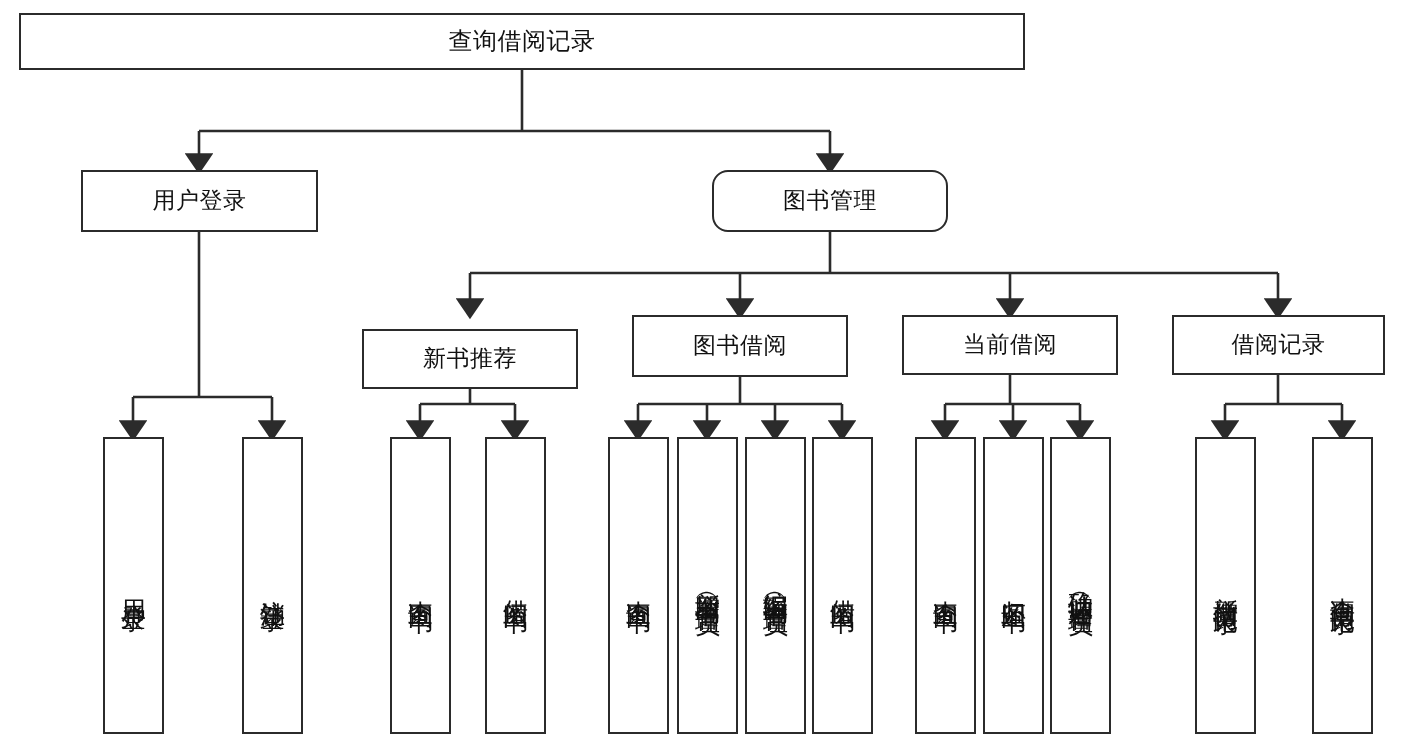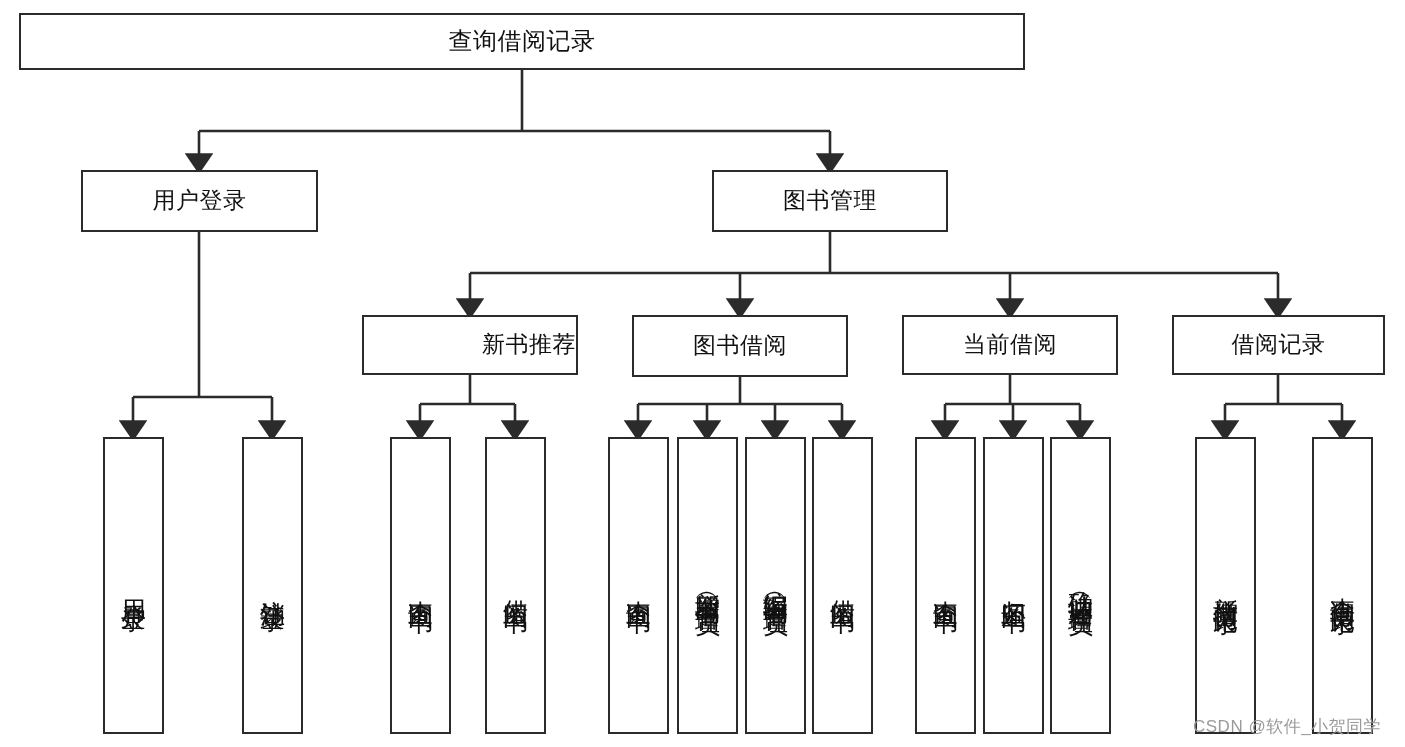--- a/index.html
+++ b/index.html
@@ -128,25 +128,25 @@
     </g>
   </svg>
 
   <div class="node horiz root" style="left:19px; top:13px; width:1006px; height:57px;">
     <span class="label">查询借阅记录</span>
   </div>
 
   <div class="node horiz" style="left:81px; top:170px; width:237px; height:62px;">
     <span class="label">用户登录</span>
   </div>
-  <div class="node horiz" style="left:712px; top:170px; width:236px; height:62px;">
+  <div class="node horiz" style="left:712px; top:170px; width:236px; height:62px;border-radius:16px;">
     <span class="label">图书管理</span>
   </div>
 
-  <div class="node horiz" style="left:362px; top:315px; width:216px; height:60px;justify-content:flex-end;">
+  <div class="node horiz" style="left:362px; top:329px; width:216px; height:60px;">
     <span class="label">新书推荐</span>
   </div>
   <div class="node horiz" style="left:632px; top:315px; width:216px; height:62px;">
     <span class="label">图书借阅</span>
   </div>
   <div class="node horiz" style="left:1172px; top:315px; width:213px; height:60px;">
     <span class="label">借阅记录</span>
   </div>
   <div class="node horiz" style="left:902px; top:315px; width:216px; height:60px;">
     <span class="label">当前借阅</span>
@@ -185,15 +185,14 @@
   <div class="node vert" style="left:1050px; top:437px; width:61px; height:297px;">
     <span class="label">确认归还（管理员）</span>
   </div>
   <div class="node vert" style="left:1195px; top:437px; width:61px; height:297px;">
     <span class="label">新增借阅记录</span>
   </div>
   <div class="node vert" style="left:1312px; top:437px; width:61px; height:297px;">
     <span class="label">查询借阅记录</span>
   </div>
 
-  <div class="watermark" style="left:1193px; top:715px;">CSDN @软件_小贺同学</div>
 
 </div>
 
 </body></html>

